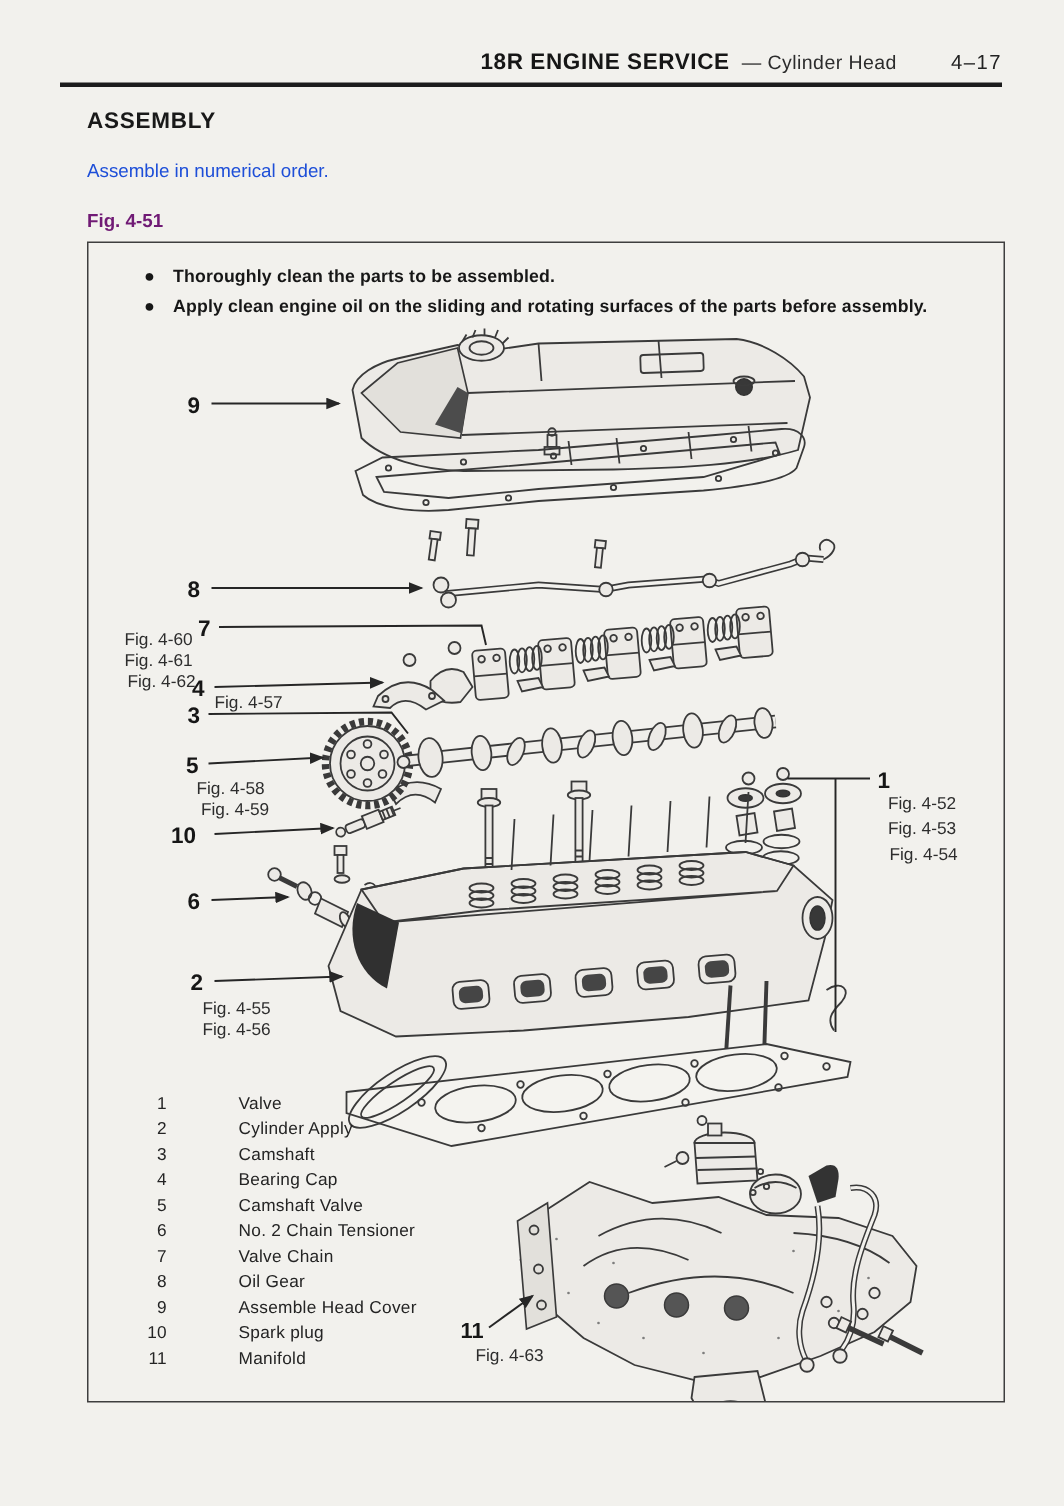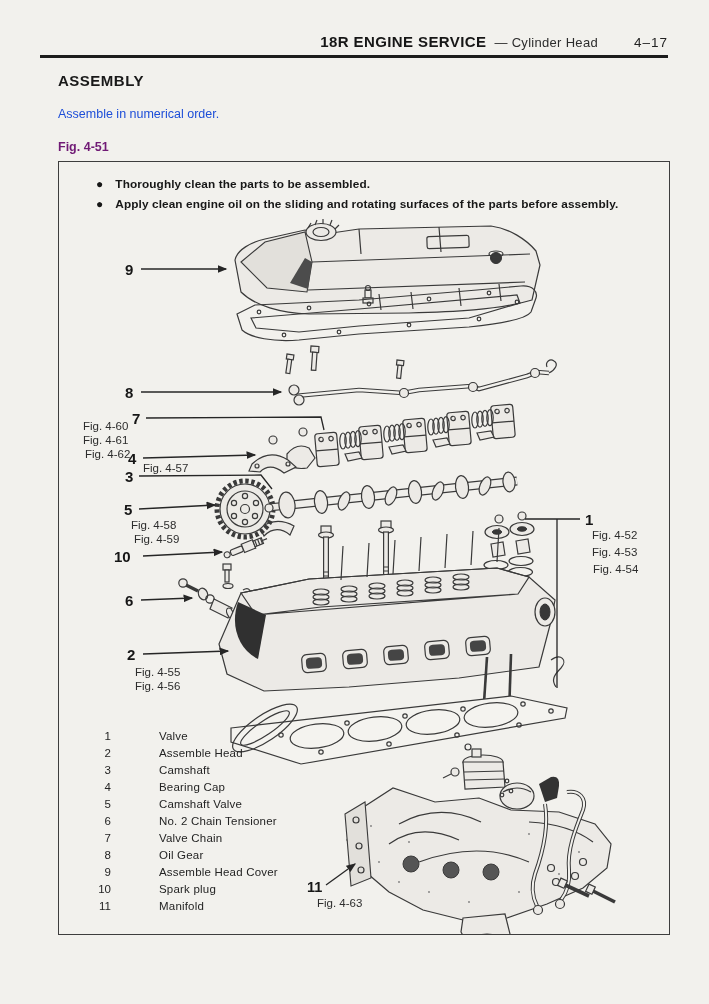--- a/index.html
+++ b/index.html
@@ -485,21 +485,21 @@
       </g>
     </svg>
 
     <div class="plist">
       <div class="prow">
           <span class="pnum">1</span>
           <span class="pname">Valve</span>
         </div>
       <div class="prow">
           <span class="pnum">2</span>
-          <span class="pname">Assemble Head</span>
+          <span class="pname">Cylinder Apply</span>
         </div>
       <div class="prow">
           <span class="pnum">3</span>
           <span class="pname">Camshaft</span>
         </div>
       <div class="prow">
           <span class="pnum">4</span>
           <span class="pname">Bearing Cap</span>
         </div>
       <div class="prow">

